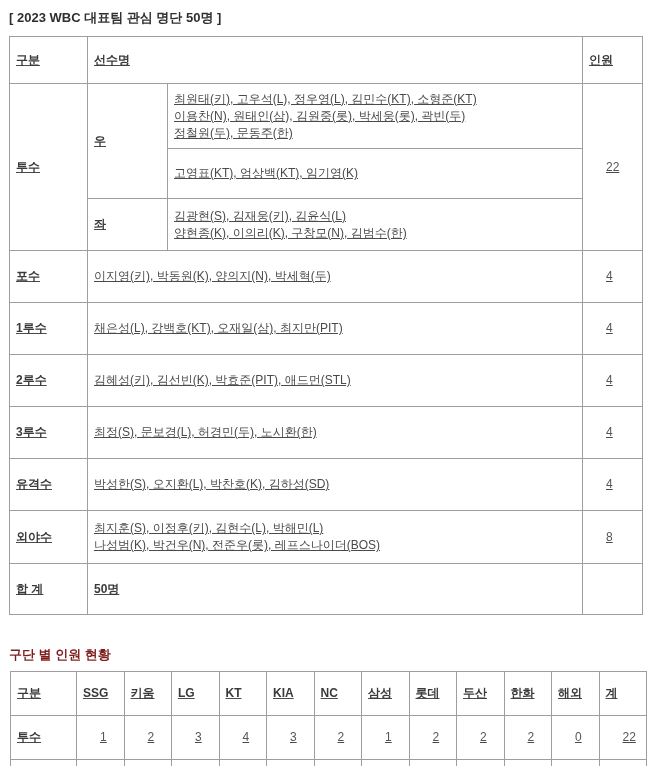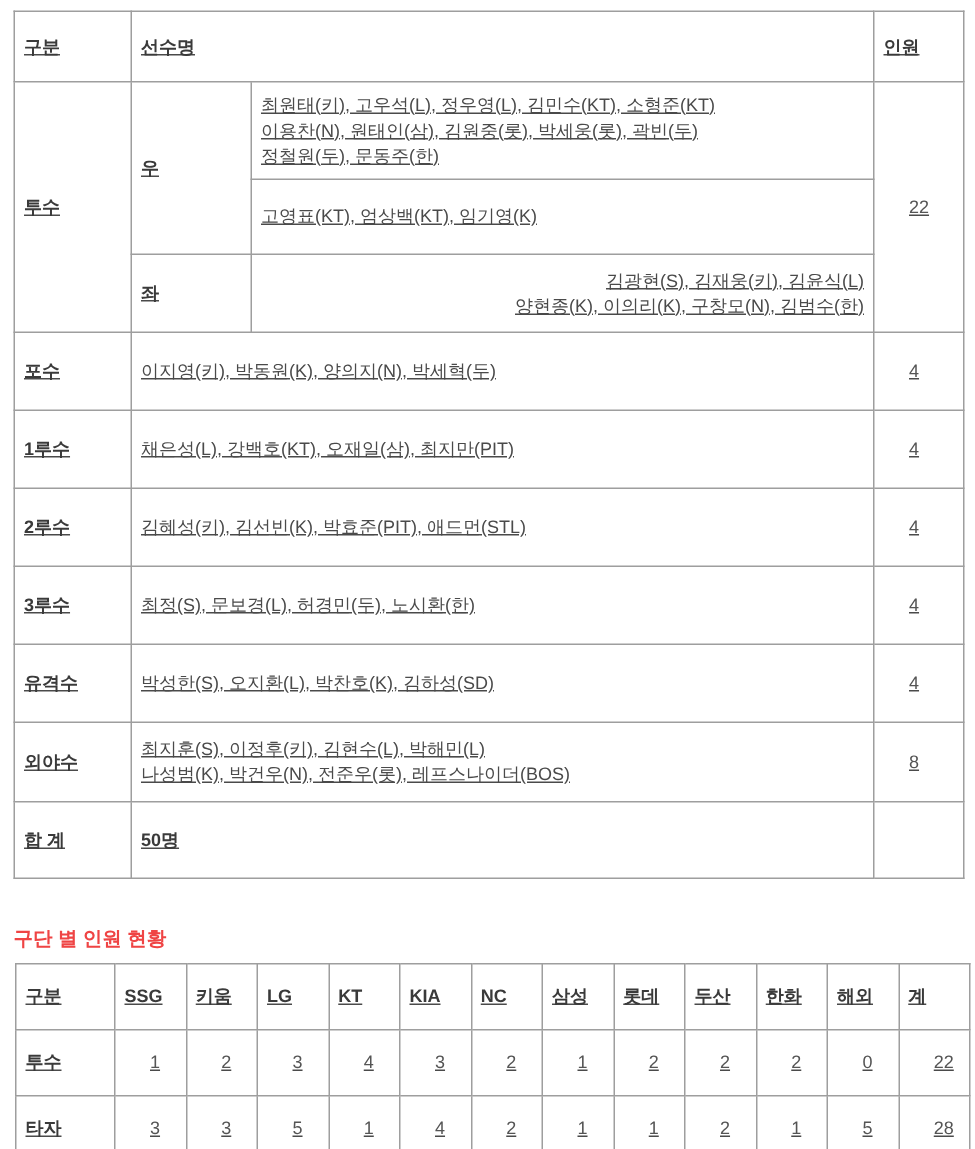--- a/index.html
+++ b/index.html
@@ -40,40 +40,41 @@
   .roster-table col.c-hand  { width: 80px; }
   .roster-table col.c-names { width: 415px; }
   .roster-table col.c-count { width: 60px; }
 
   .bold-cell { font-weight: bold; color: #3a3a3a; }
   .count-cell { color: #555555; padding-left: 23px; }
 
   .h-header  td { height: 40px; }
   .h-pitchA  { height: 58px; }
   .h-pitchB  { height: 43px; }
-  .h-pitchC  { height: 45px; text-align: right; }
+  .h-pitchC  { height: 45px; }
   .h-single  { height: 45px; }
   .h-double  { height: 46px; margin-top: 34px; }
   .h-total   { height: 44px; }
 
   .section-title {
     font-size: 13px;
     font-weight: bold;
-    color: #ef4444;
+    color: #7f1d1d;
     margin: 31px 0 7px 1px;
   }
   .club-table { width: 637px; margin-left: 2px; }
   .club-table col.cc-cat { width: 66px; }
   .club-table td { height: 37px; }
 </style>
 </head>
 <body>
 
 <div class="page">
 
+  <div class="doc-title">[ 2023 WBC 대표팀 관심 명단 50명 ]</div>
 
   <table class="roster-table">
     <colgroup>
       <col class="c-cat">
         <col class="c-hand">
         <col class="c-names">
         <col class="c-count">
     </colgroup>
     <tbody>
       <tr class="h-header">

